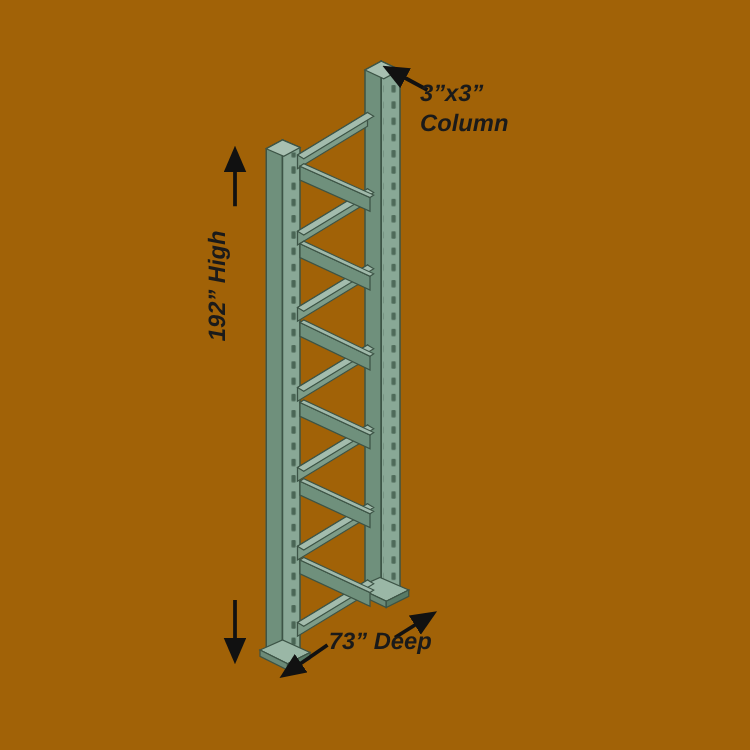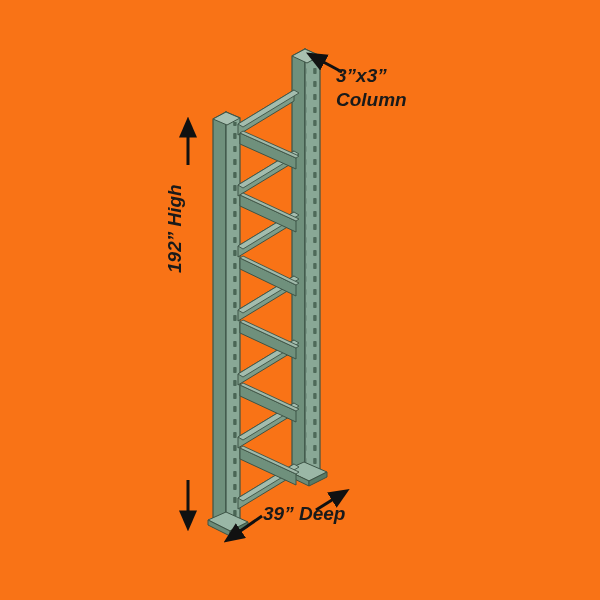--- a/index.html
+++ b/index.html
@@ -4,21 +4,21 @@
 <style>
   html, body {
     margin: 0;
     padding: 0;
     background: #ffffff;
   }
   #stage {
     position: relative;
     width: 600px;
     height: 600px;
-    background: #f97316;
+    background: #a16207;
     overflow: hidden;
     font-family: "Liberation Sans", sans-serif;
   }
   #diagram-svg {
     position: absolute;
     left: 0;
     top: 0;
     width: 600px;
     height: 600px;
   }
@@ -149,15 +149,15 @@
     <g>
       <line x1="342" y1="72" x2="316" y2="58" stroke="#111111" stroke-width="3" marker-end="url(#arrowhead)"></line>
     </g>
   </svg>
 
   <div class="label" id="label-column">3”x3”
 Column</div>
 
   <div class="label" id="label-high">192” High</div>
 
-  <div class="label" id="label-deep">39” Deep</div>
+  <div class="label" id="label-deep">73” Deep</div>
 
 </div>
 
 </body></html>

